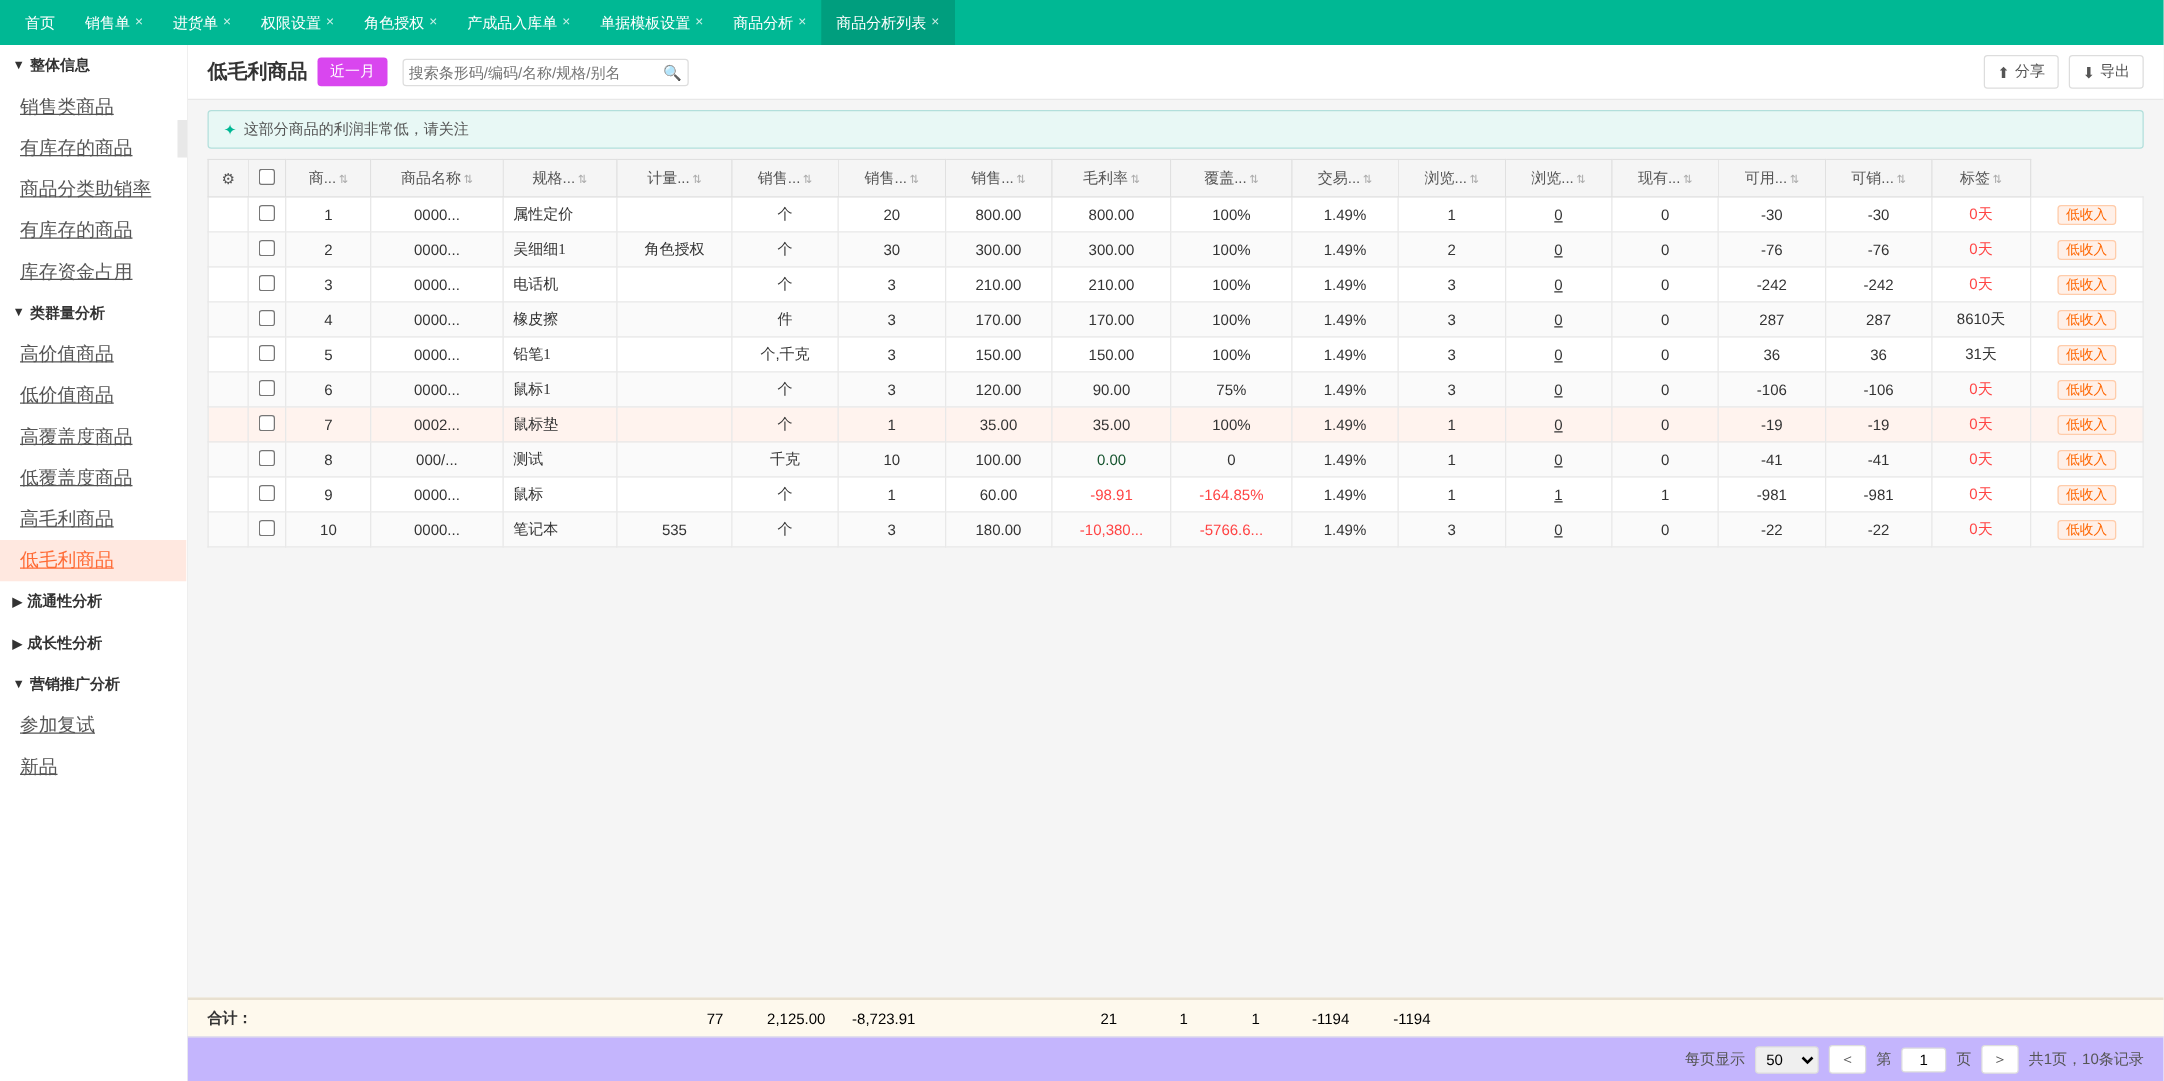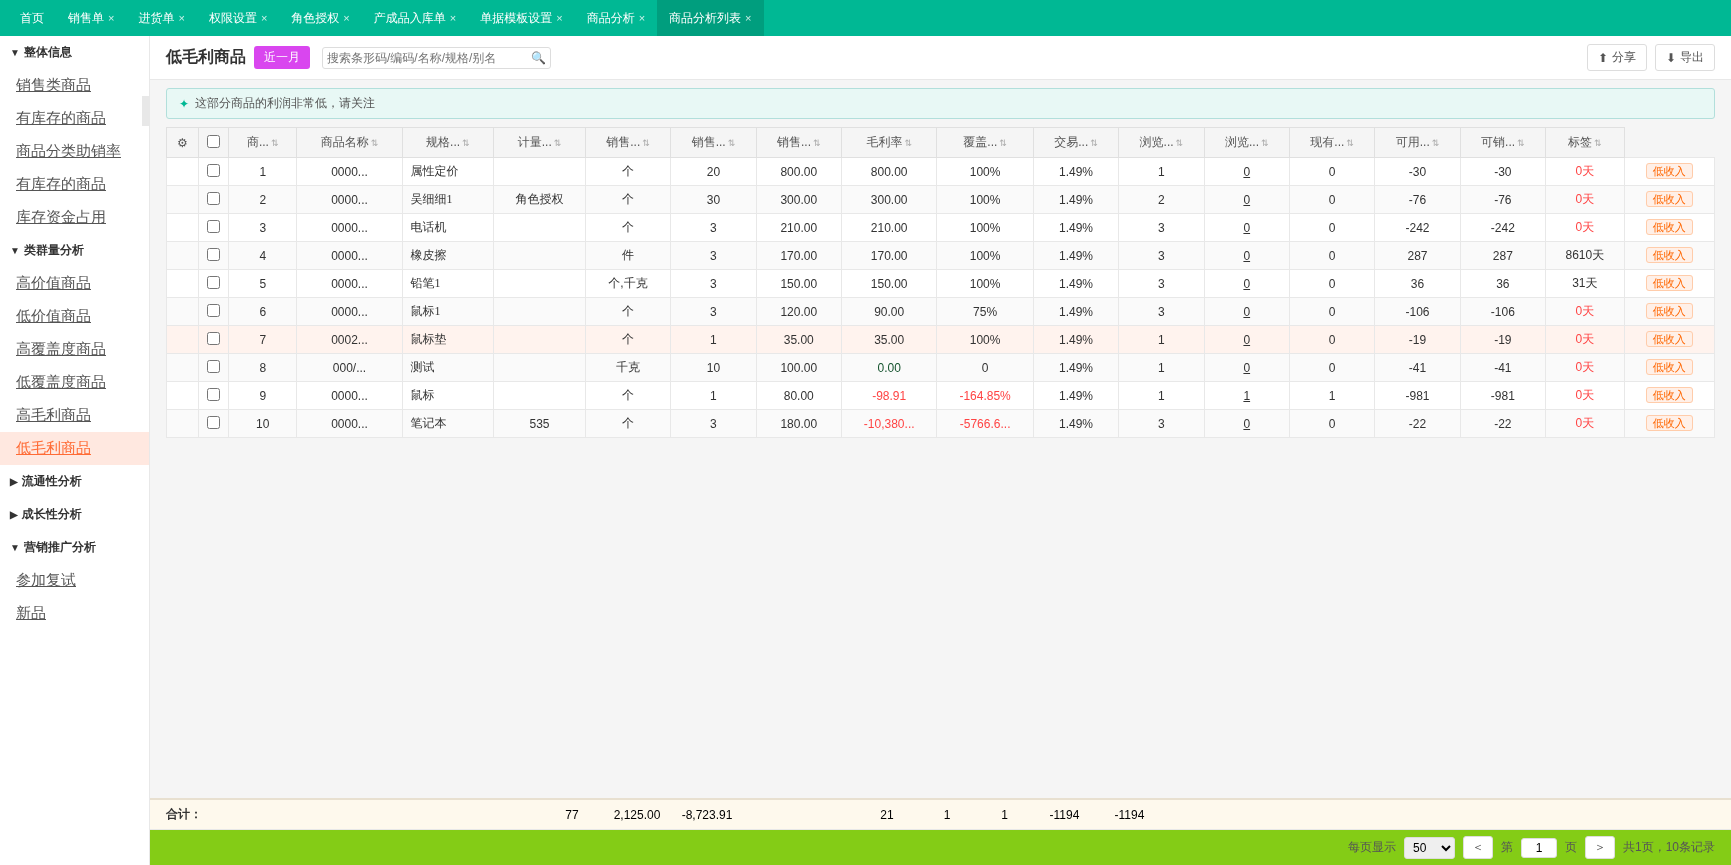--- a/index.html
+++ b/index.html
@@ -220,21 +220,21 @@
     }
     .footer-label {
       font-weight: bold;
       color: #333;
       margin-right: 16px;
       min-width: 40px;
     }
 
     
     .bottom-bar {
-      background: #84cc16;
+      background: #c4b5fd;
       border-top: 1px solid #e8e8e8;
       padding: 6px 16px;
       display: flex;
       align-items: center;
       justify-content: flex-end;
       gap: 8px;
       font-size: 12px;
       color: #555;
     }
     .bottom-bar select {
@@ -571,21 +571,21 @@
   </tr>
             <tr>
     <td></td>
     <td><input type="checkbox" style=""></td>
     <td>9</td>
     <td>0000...</td>
     <td class="text-left">鼠标</td>
     <td></td>
     <td>个</td>
     <td>1</td>
-    <td>80.00</td>
+    <td>60.00</td>
     <td style="color:#ff4444">-98.91</td>
     <td style="color:#ff4444">-164.85%</td>
     <td>1.49%</td>
     <td>1</td>
     <td><span class="underline-link">1</span></td>
     <td>1</td>
     <td>-981</td>
     <td>-981</td>
     <td style="color:#ff4444">0天</td>
     <td><span class="tag-badge">低收入</span></td>

